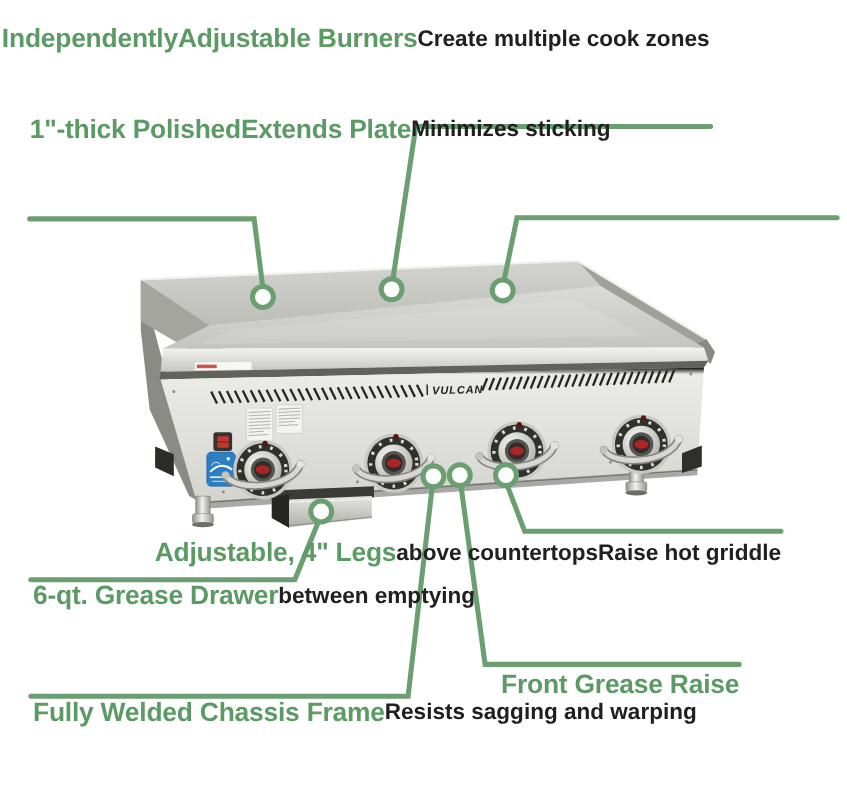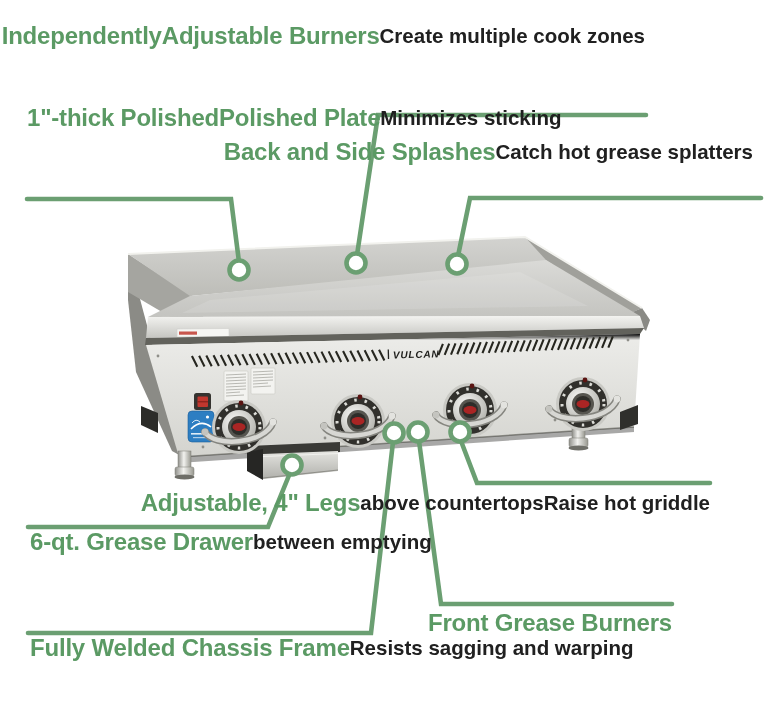--- a/index.html
+++ b/index.html
@@ -242,48 +242,44 @@
     <circle cx="457" cy="264" r="9.5"></circle>
     <circle cx="460" cy="432" r="9.5"></circle>
     <circle cx="292" cy="465" r="9.5"></circle>
     <circle cx="394" cy="433" r="9.5"></circle>
     <circle cx="418" cy="432" r="9.5"></circle>
   </g>
 </svg>
 
 <div class="callout left" id="co-plate">
   <div class="t">1"-thick Polished</div>
-  <div class="t">Polished Plate</div>
+  <div class="t">Extends Plate</div>
   <div class="d">Minimizes sticking</div>
 </div>
 
 <div class="callout right" id="co-burners">
   <div class="t">Independently</div>
   <div class="t">Adjustable Burners</div>
   <div class="d">Create multiple cook zones</div>
 </div>
 
-<div class="callout right" id="co-splashes">
-  <div class="t">Back and Side Splashes</div>
-  <div class="d">Catch hot grease splatters</div>
-</div>
 
 <div class="callout right" id="co-legs">
   <div class="t">Adjustable, 4" Legs</div>
   <div class="d">above countertops</div>
   <div class="d">Raise hot griddle</div>
 </div>
 
 <div class="callout left" id="co-drawer">
   <div class="t">6-qt. Grease Drawer</div>
   <div class="d">between emptying</div>
 </div>
 
 <div class="callout left" id="co-chassis">
   <div class="t">Fully Welded Chassis Frame</div>
   <div class="d">Resists sagging and warping</div>
 </div>
 
 <div class="callout right" id="co-gutter">
-  <div class="t">Front Grease Burners</div>
+  <div class="t">Front Grease Raise</div>
 </div>
 
 </div>
 
 </body></html>

